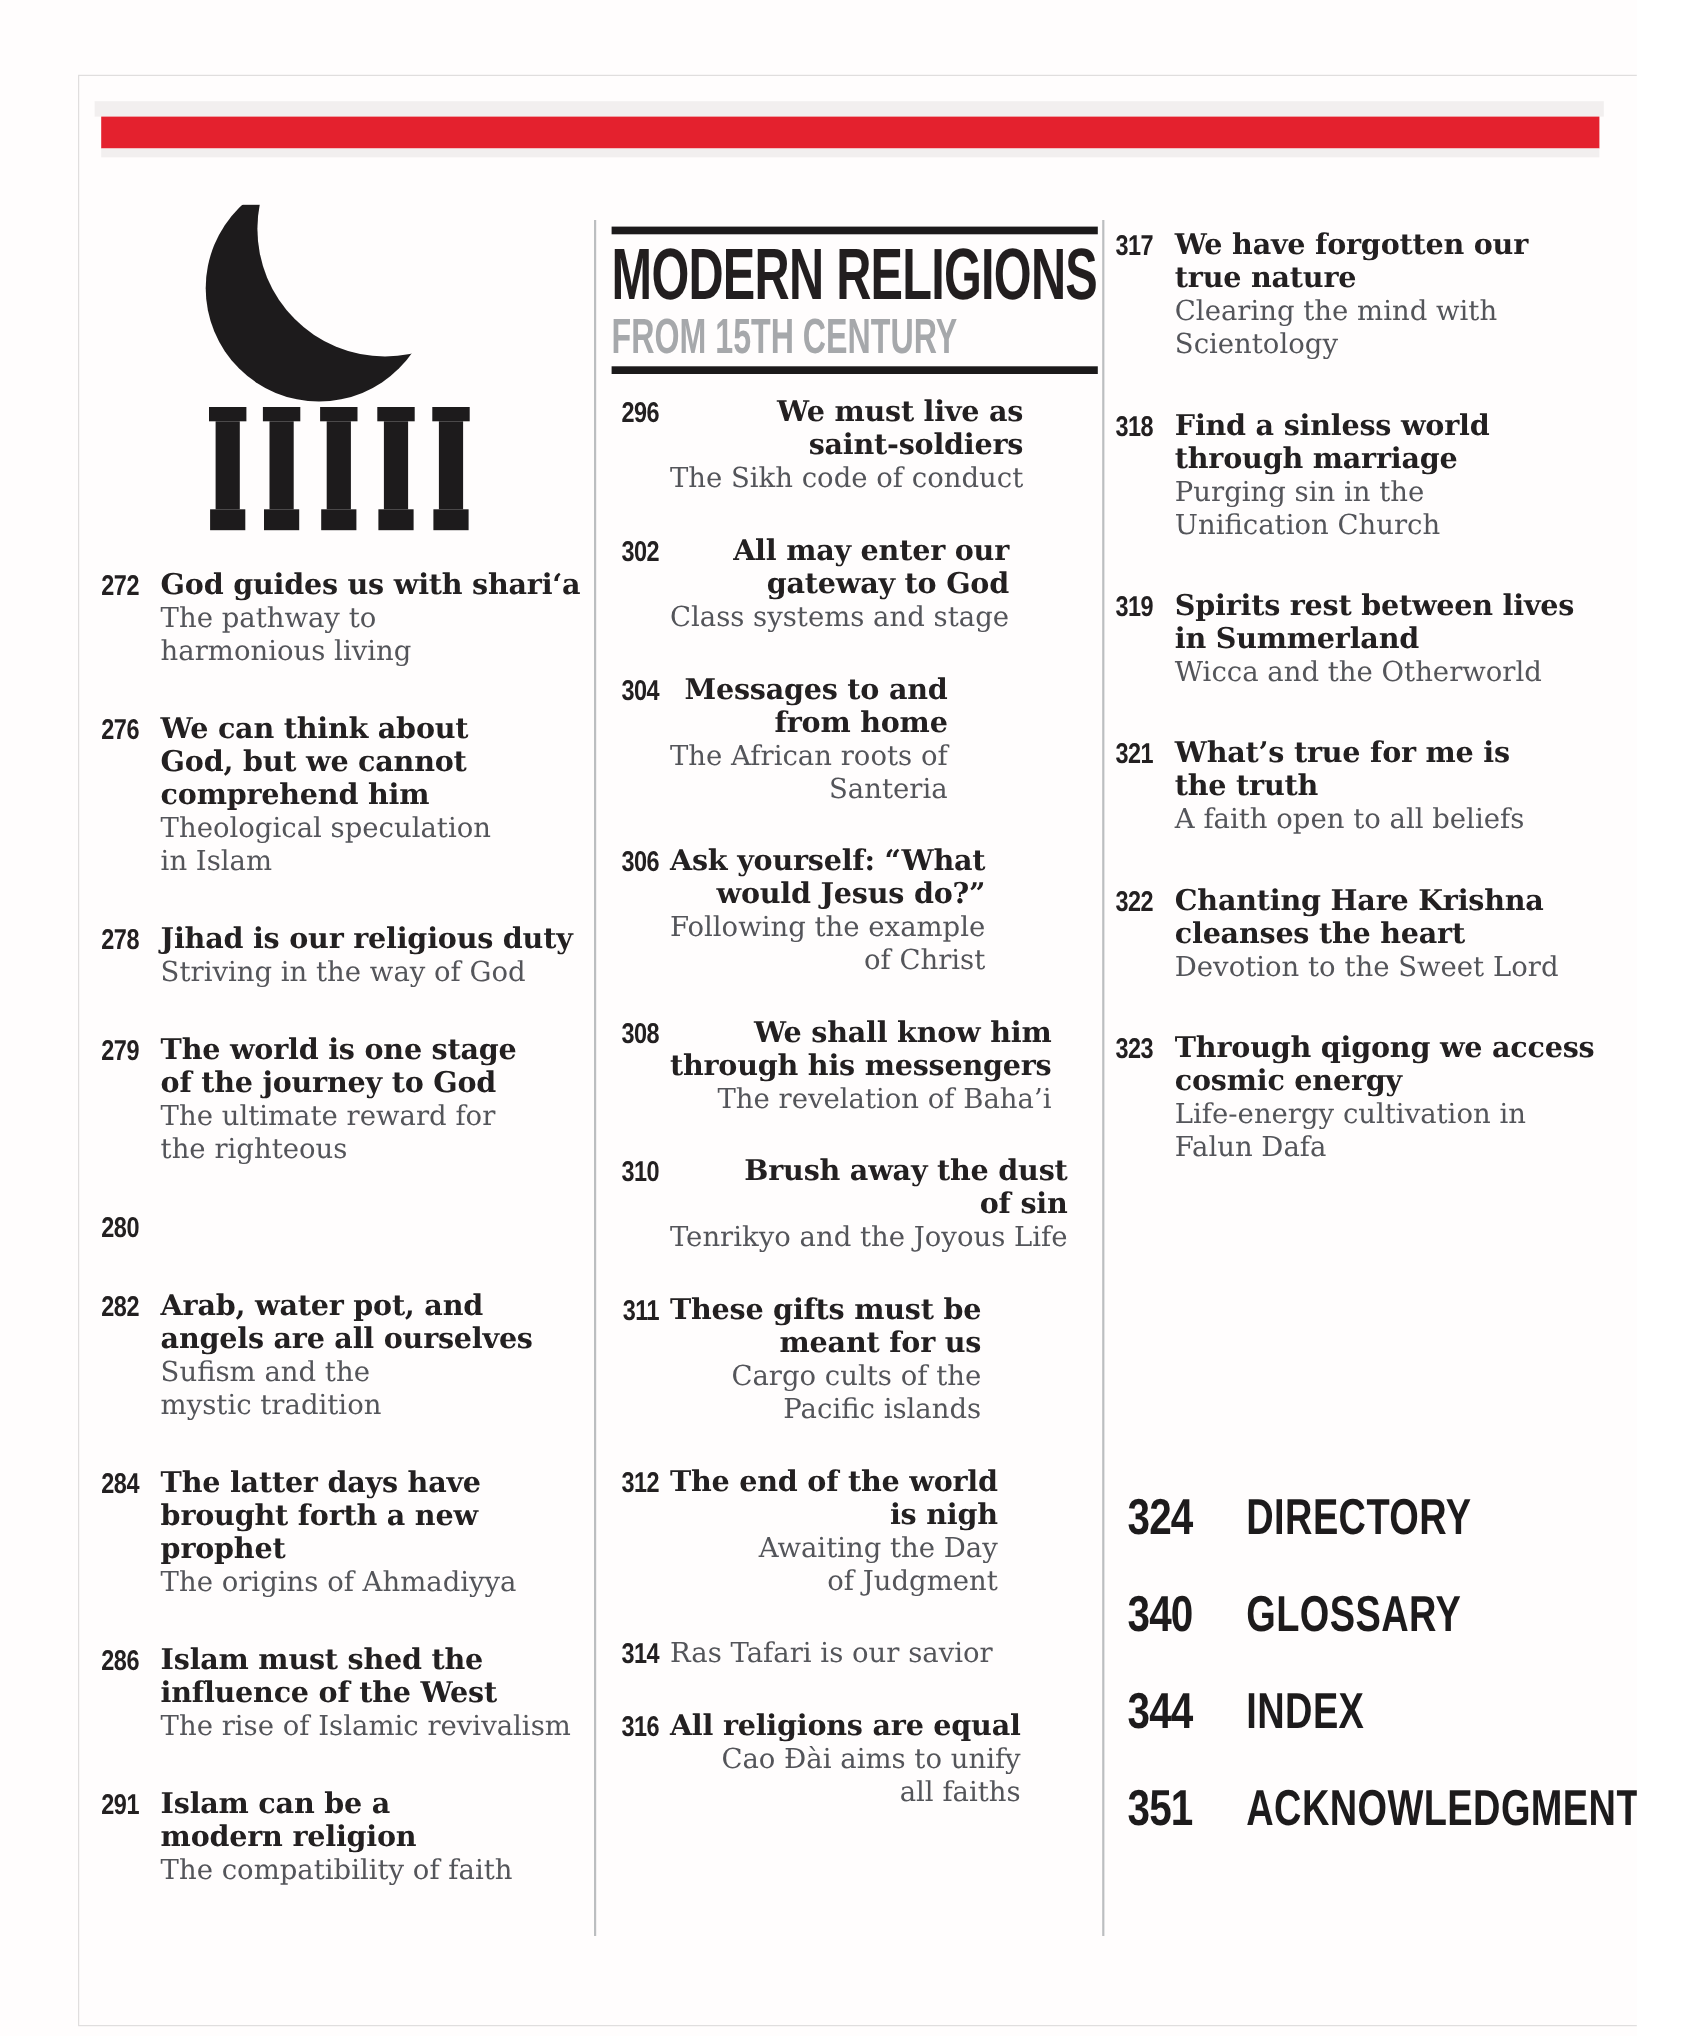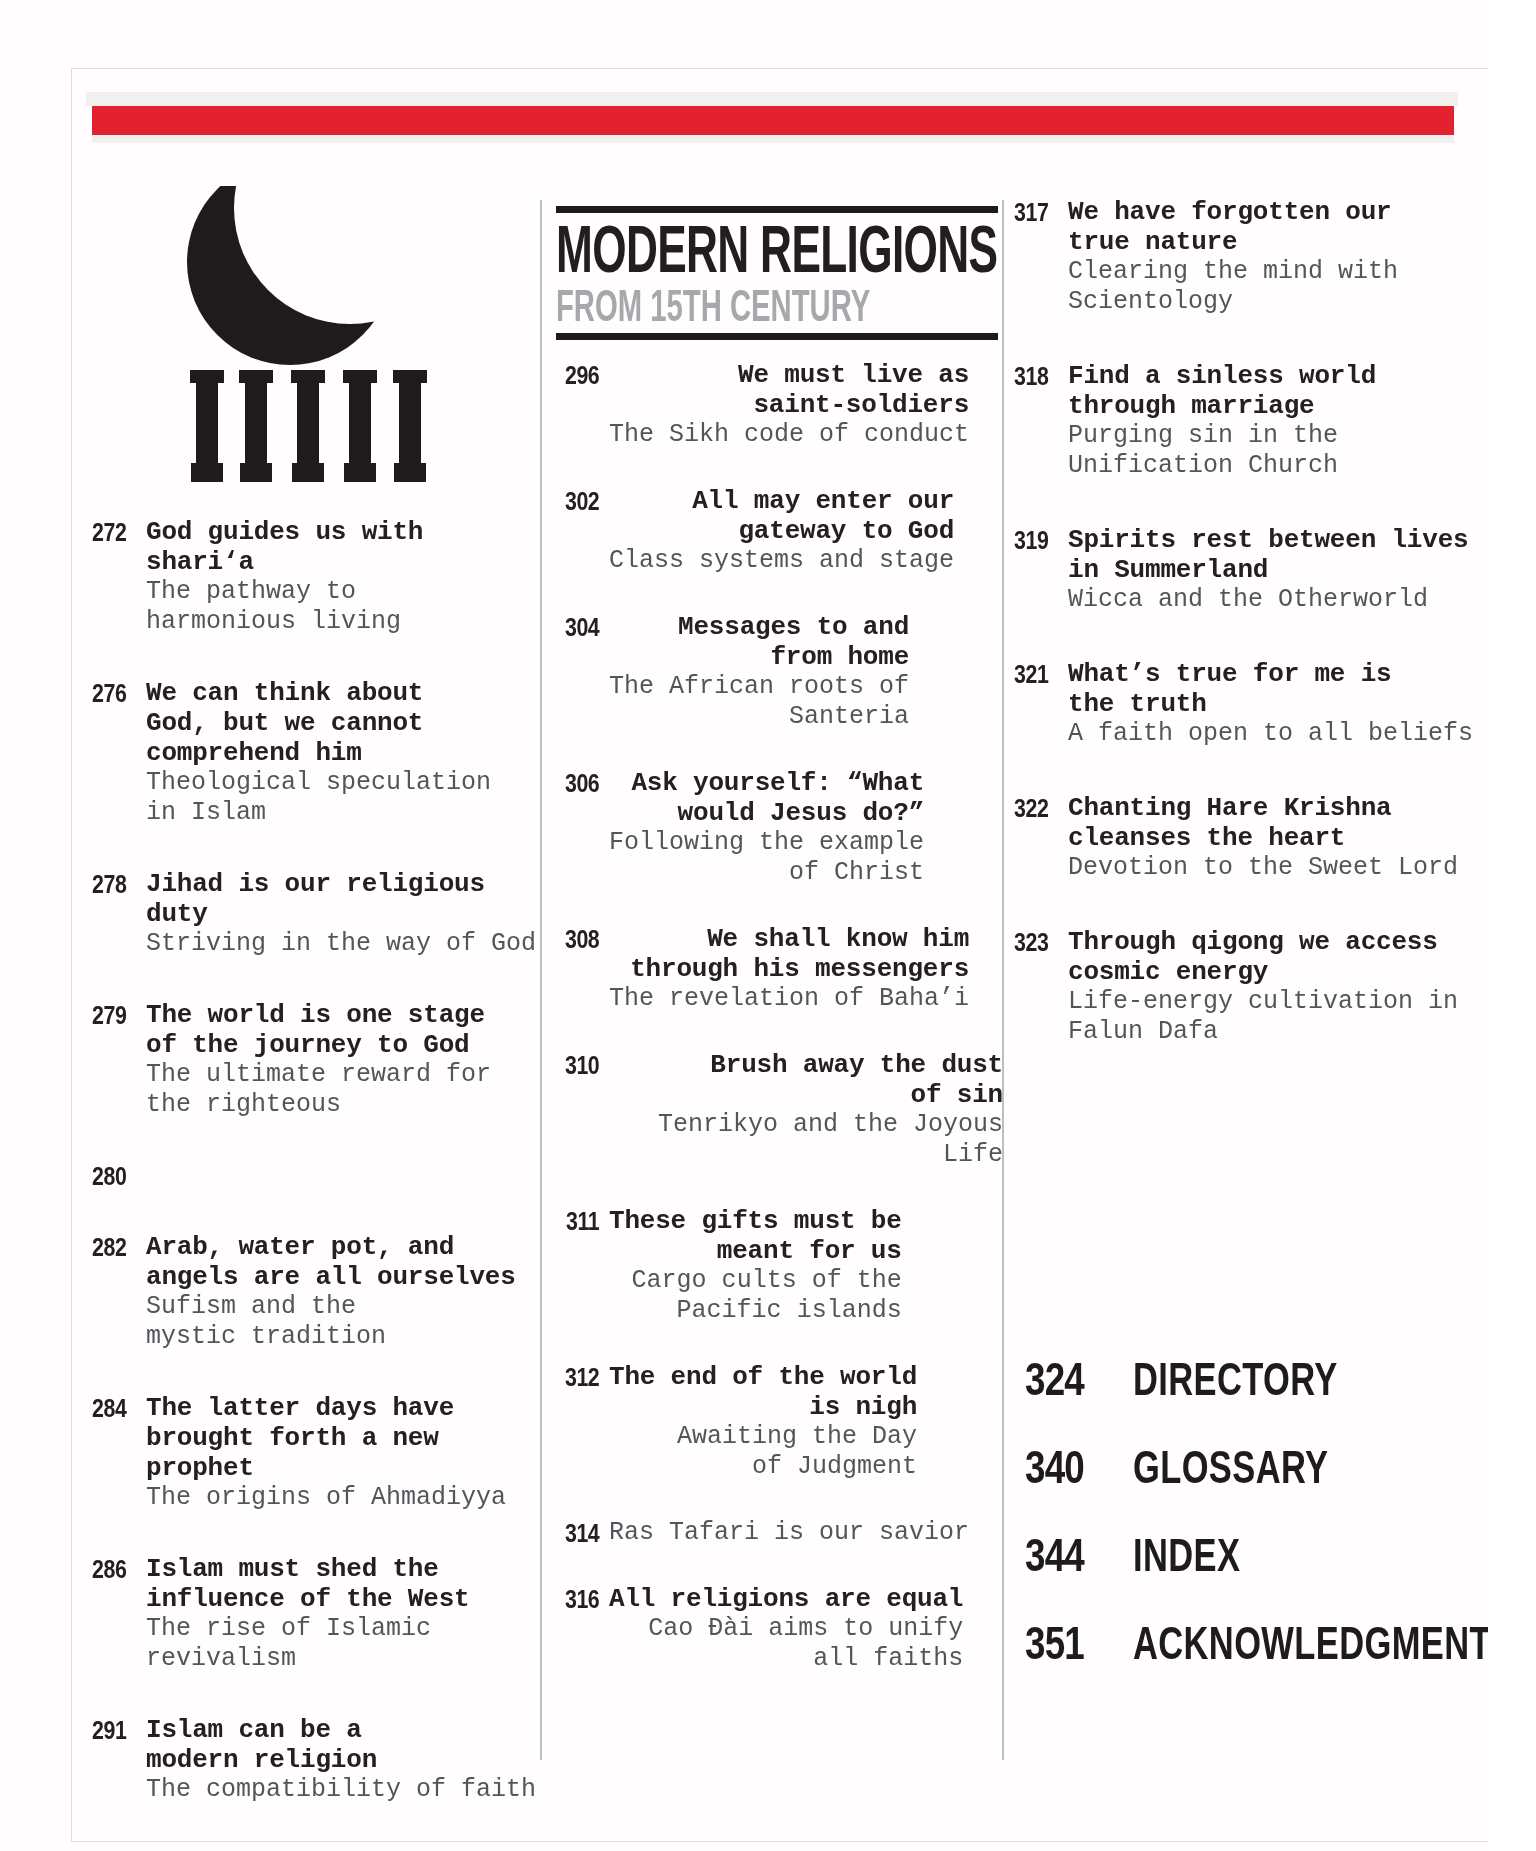--- a/index.html
+++ b/index.html
@@ -23,29 +23,29 @@
            transform:scaleX(0.65);transform-origin:0 0;white-space:nowrap;}
 
   
   .icon{position:absolute;left:168px;top:186px;width:276px;height:300px;}
   .pillar-part{position:absolute;background:#1d1b1c;}
 
   
   .col{position:absolute;}
   .col-left{left:92px;top:517px;width:452px;}
   .col-middle{left:555px;top:360px;width:448px;}
-  .col-right{left:1014px;top:197px;width:480px;}
+  .col-right{left:1014px;top:208px;width:480px;}
   .entry{display:flex;align-items:flex-start;}
   .col-left  .entry{margin-bottom:41px;}
   .col-middle .entry{margin-bottom:36px;text-align:right;}
   .col-right .entry{margin-bottom:44px;}
   .num{flex:0 0 54px;font-family:"Liberation Sans",sans-serif;font-weight:700;
        font-size:26px;line-height:30px;color:#232021;transform:scaleX(0.82);
        transform-origin:0 0;letter-spacing:-0.5px;}
-  .etext{min-width:0;font-family:Liberation Mono, monospace;}
+  .etext{min-width:0;}
   .etitle{display:block;font-weight:700;font-size:26px;line-height:30px;color:#232021;
           white-space:pre-line;letter-spacing:-0.2px;}
   .esub{display:block;font-weight:400;font-size:25px;line-height:30px;color:#54555a;
         white-space:pre-line;}
 
   
   .back{position:absolute;left:1025px;top:1356px;width:480px;}
   .bm-row{display:flex;align-items:flex-start;margin-bottom:42px;gap:20px;}
   .bm-num{flex:0 0 88px;font-family:"Liberation Sans",sans-serif;font-weight:700;
           font-size:46px;line-height:46px;color:#1d1b1c;transform:scaleX(0.8);

